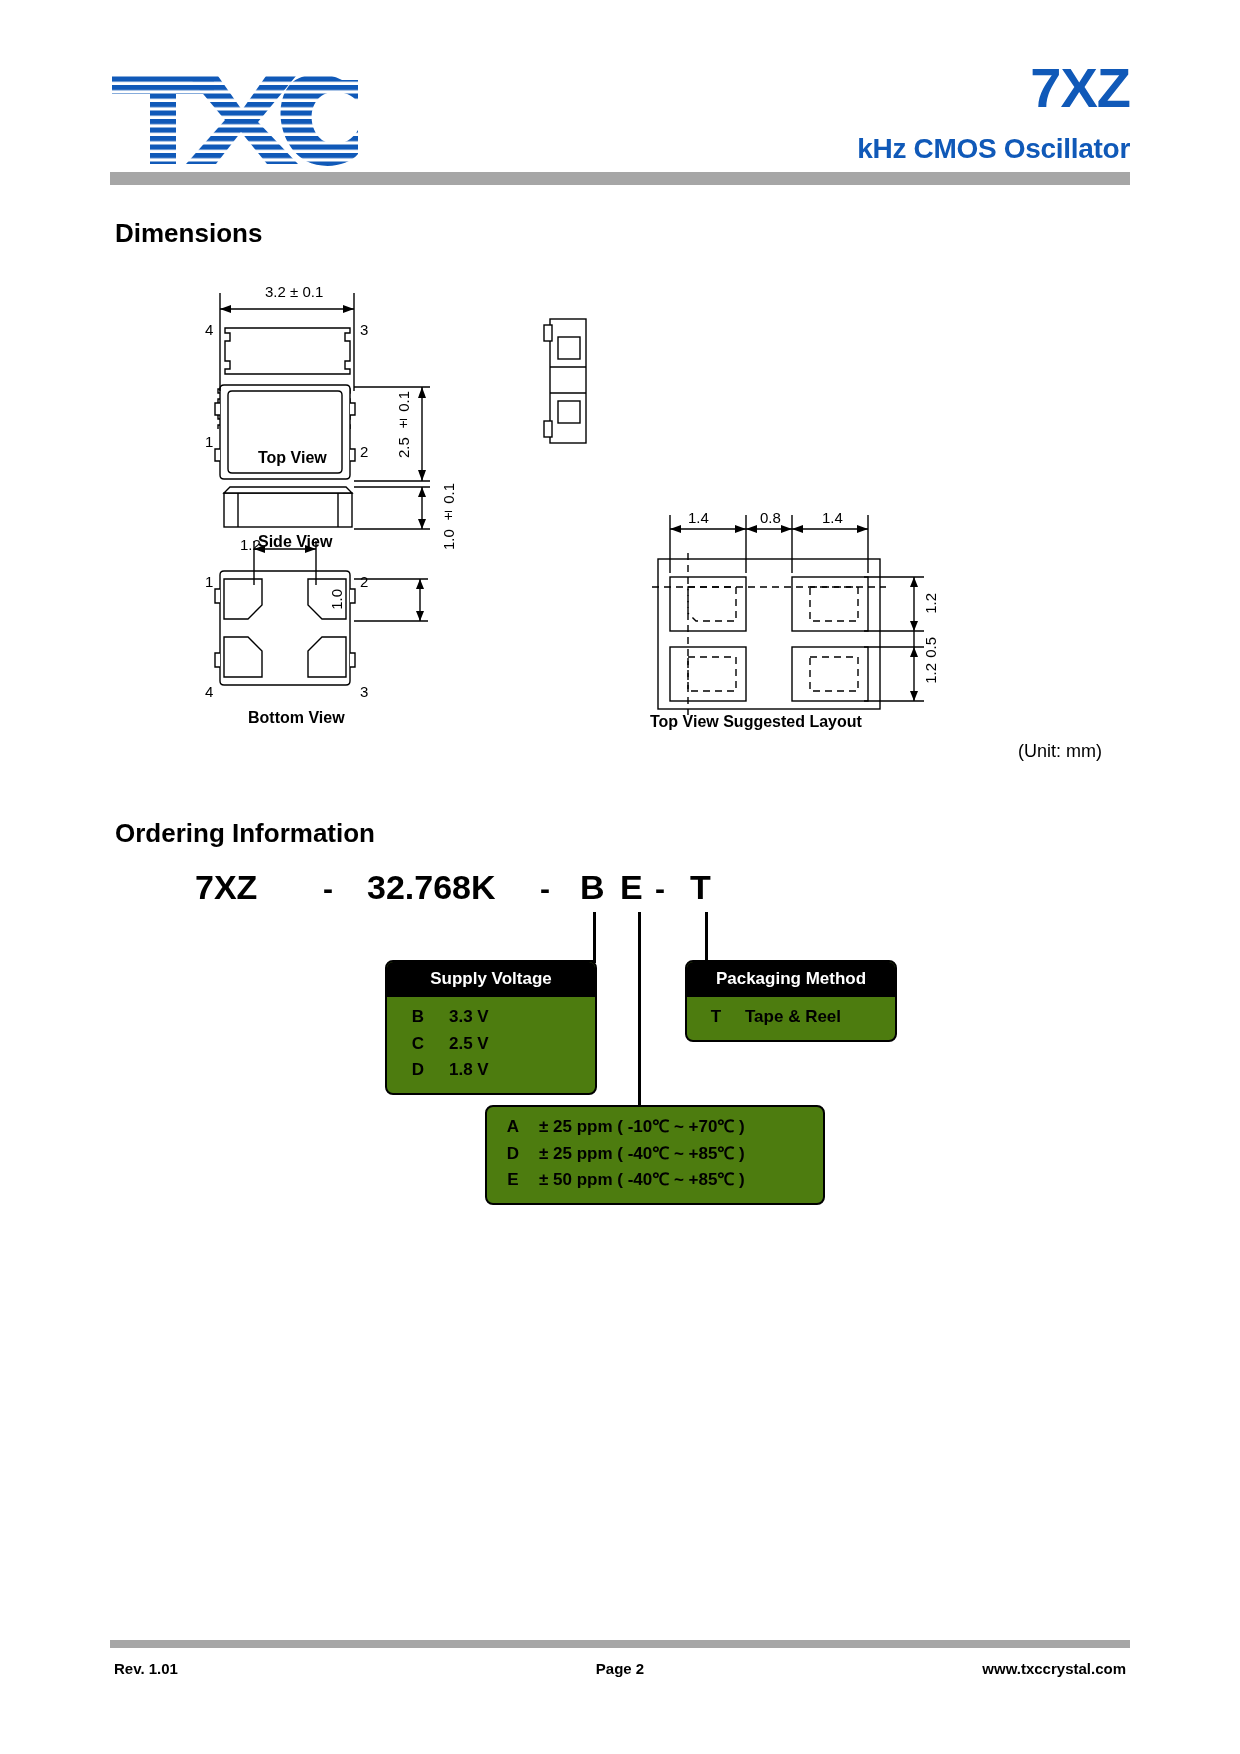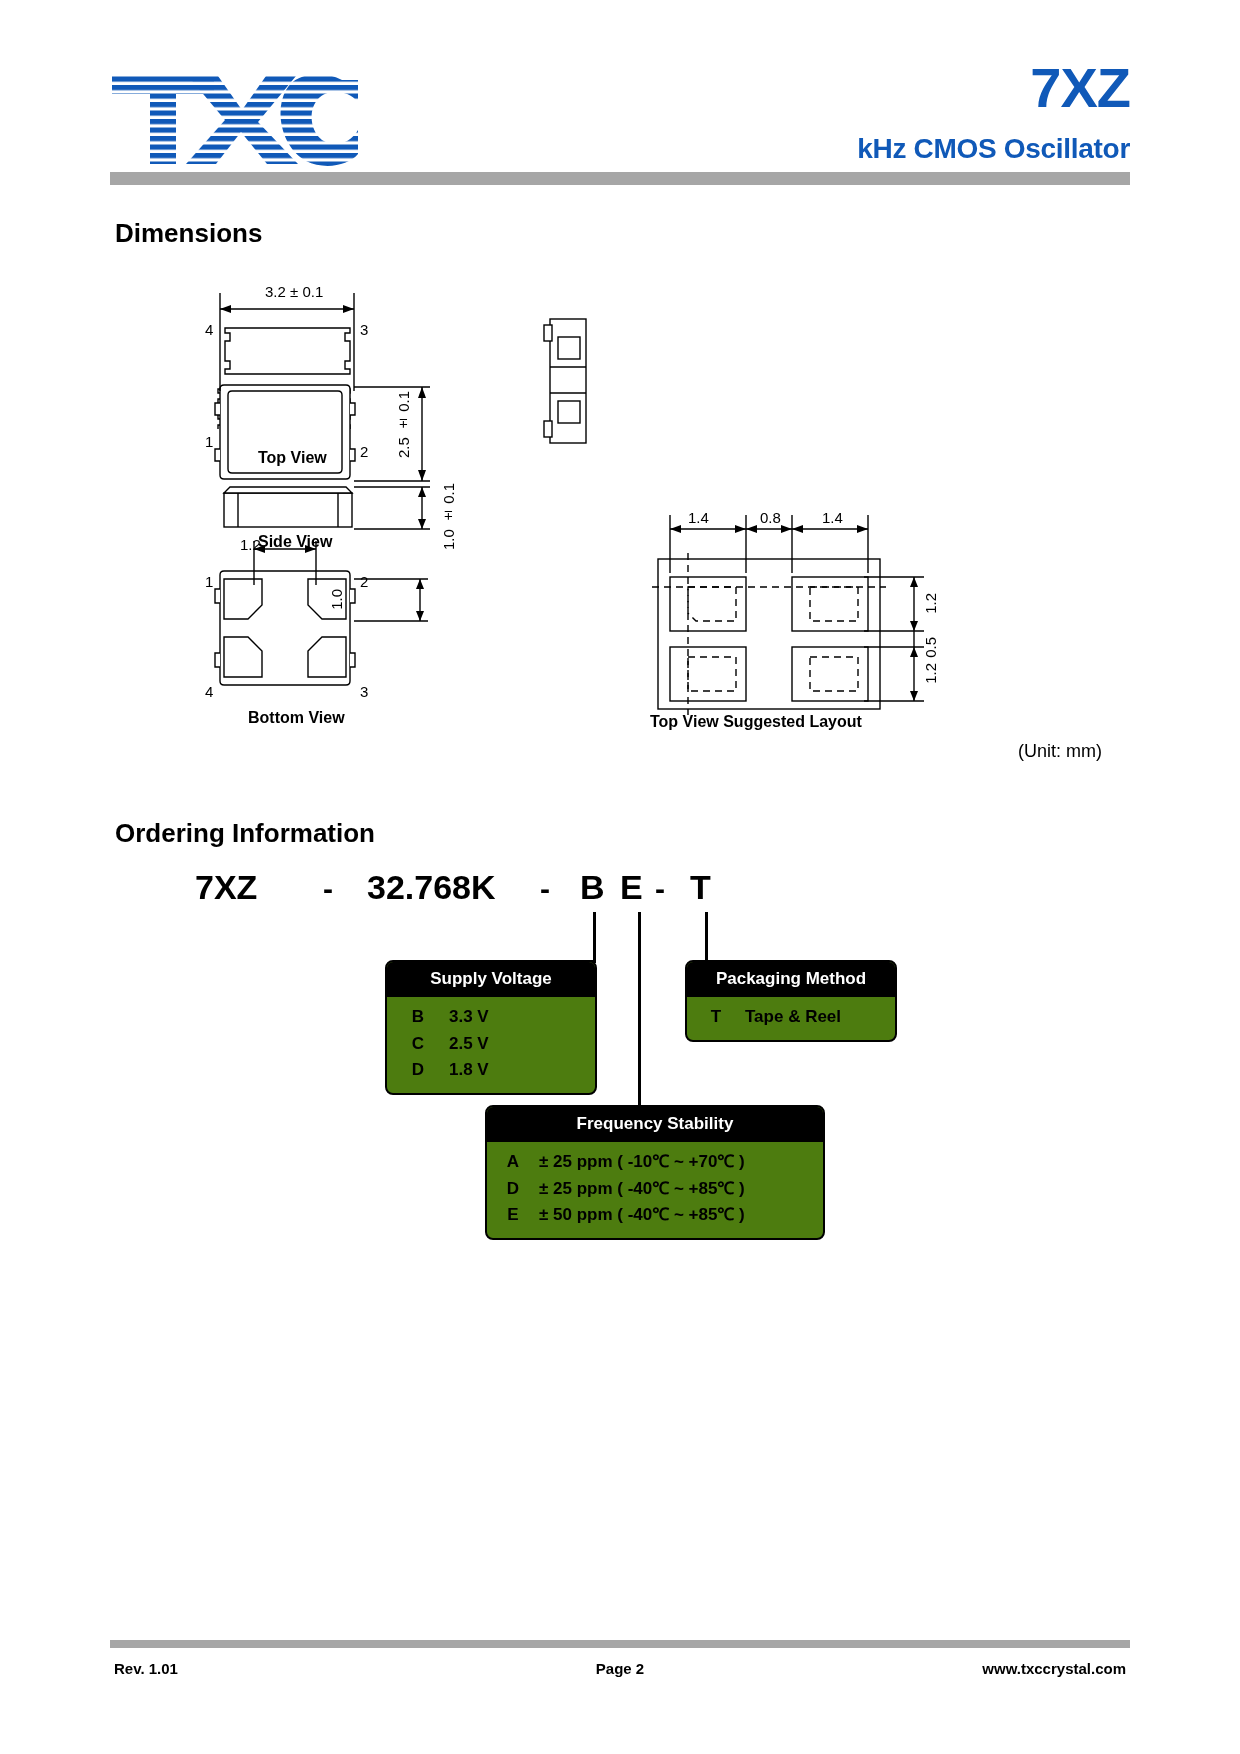--- a/index.html
+++ b/index.html
@@ -359,21 +359,20 @@
     <div class="callout-title">Packaging Method</div>
     <div class="callout-body">
       <div class="callout-row">
         <span class="code">T</span>
         <span class="desc">Tape &amp; Reel</span>
       </div>
     </div>
   </div>
 
   <div class="callout" id="box-stability">
-    <div class="callout-title">Frequency Stability</div>
     <div class="callout-body">
       <div class="callout-row">
         <span class="code">A</span>
         <span class="desc">± 25 ppm  ( -10℃ ~ +70℃ )</span>
       </div>
       <div class="callout-row">
         <span class="code">D</span>
         <span class="desc">± 25 ppm  ( -40℃ ~ +85℃ )</span>
       </div>
       <div class="callout-row">

